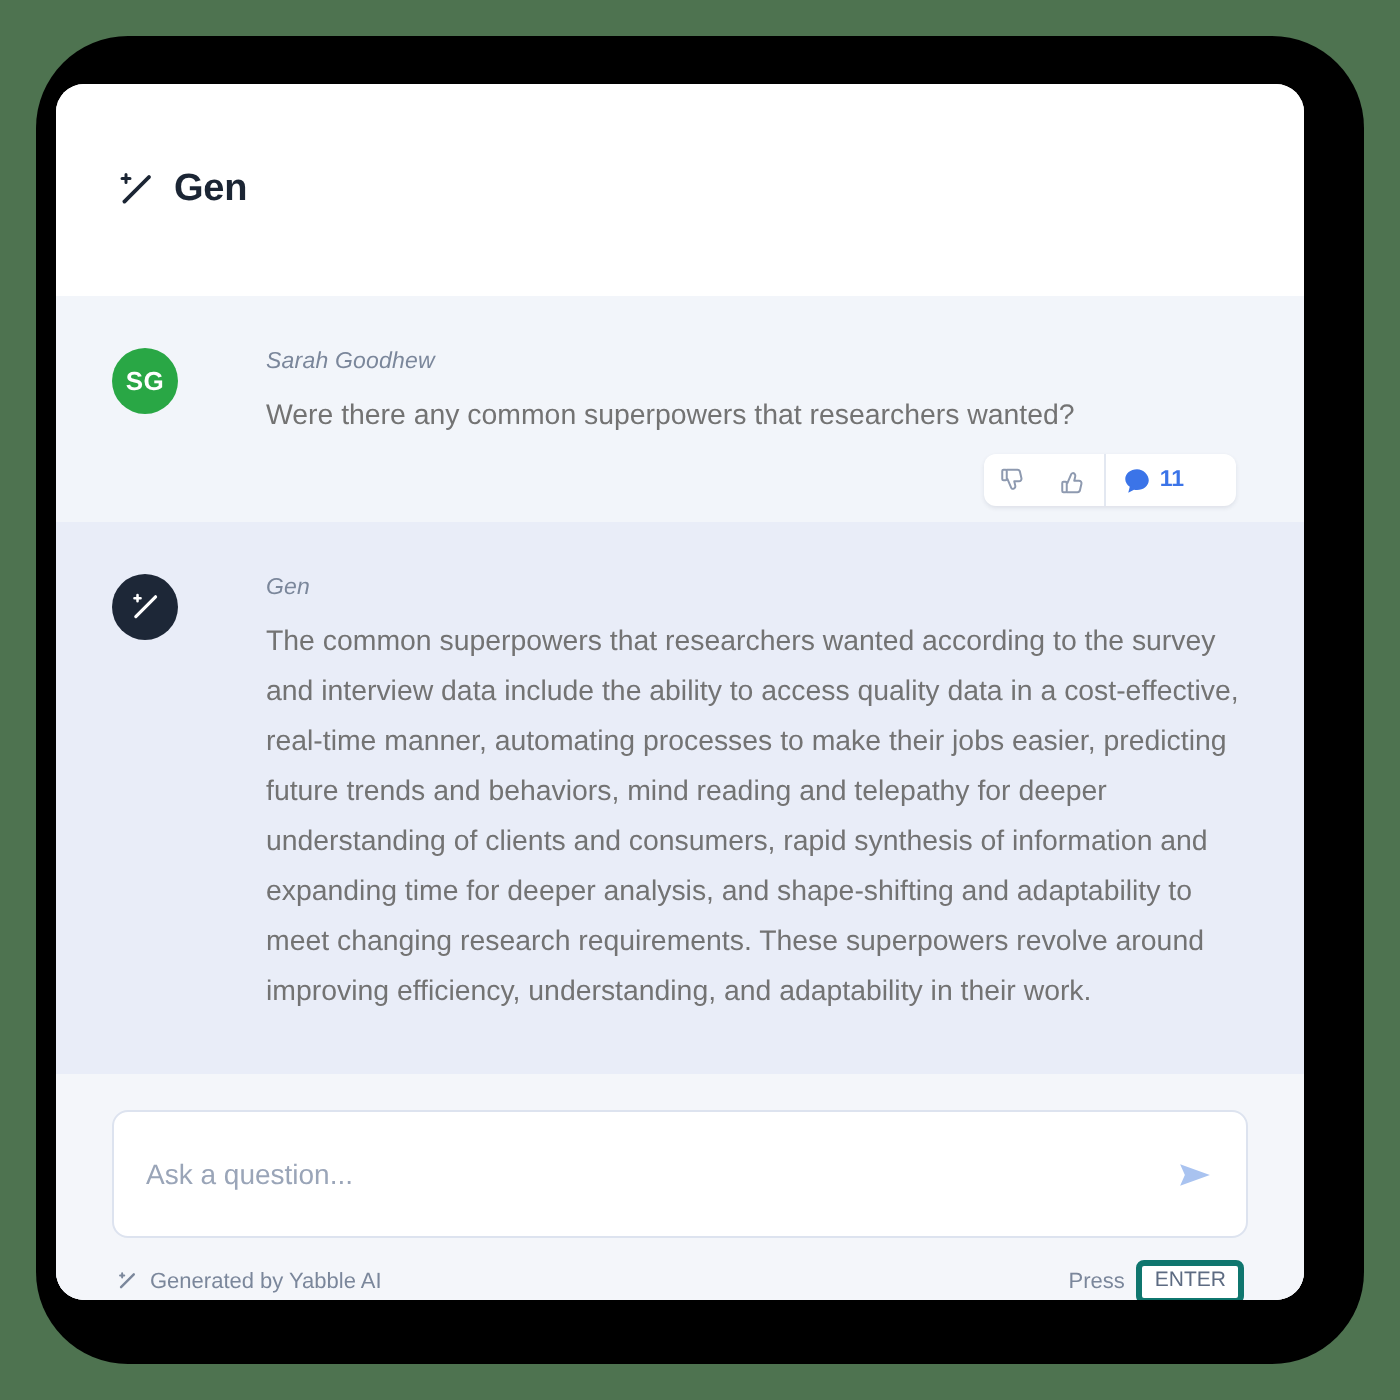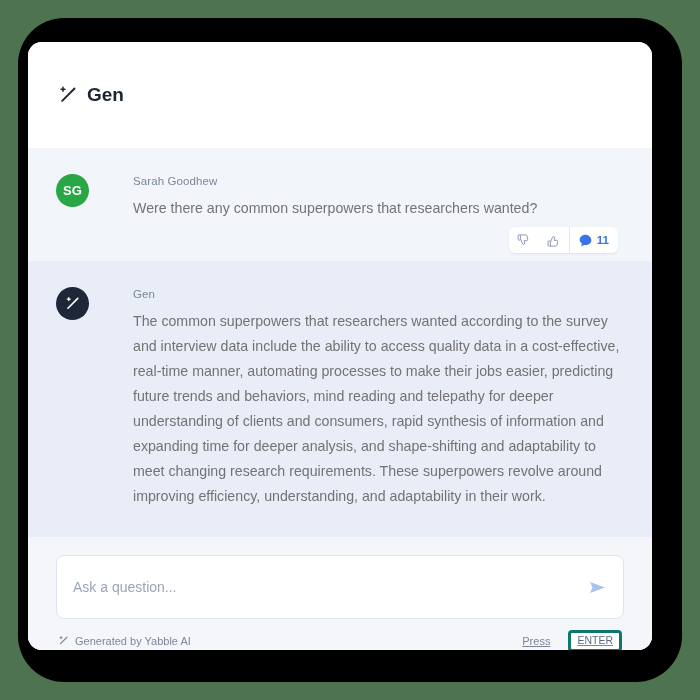--- a/index.html
+++ b/index.html
@@ -91,20 +91,21 @@
   }
   #gen-avatar { background: #1d2737; }
   .gen-avatar-icon { width: 17px; height: 17px; display: block; }
 
   .msg-body { flex: 1 1 auto; min-width: 0; padding-top: 1px; }
   .msg-author {
     font-size: 11.5px;
     color: #7b879b;
     margin-bottom: 9px;
     letter-spacing: 0.1px;
+    font-style: italic;
   }
   .msg-text {
     font-size: 14.2px;
     line-height: 25px;
     color: #737373;
   }
 
   
   #reactions-row {
     display: flex;
@@ -127,21 +128,21 @@
     justify-content: center;
     cursor: pointer;
     background: transparent;
     border: none;
   }
   .reaction-btn svg { width: 15px; height: 15px; display: block; }
   #comment-btn {
     display: flex;
     align-items: center;
     gap: 4px;
-    padding: 0 9px 0 8px;
+    padding: 0 26px 0 8px;
     border-left: 1px solid #e3e8f1;
     cursor: pointer;
   }
   #comment-btn svg { width: 15px; height: 15px; display: block; }
   #comment-count {
     font-size: 11.5px;
     font-weight: bold;
     color: #3b74e8;
   }
 
@@ -202,24 +203,23 @@
   .footer-icon {
     width: 11px;
     height: 11px;
     margin-right: 6px;
     display: block;
     flex: 0 0 auto;
   }
   #press-enter {
     display: flex;
     align-items: center;
-    gap: 18px;
+    gap: 6px;
     font-size: 11px;
     color: #7b879b;
-    text-decoration: underline;
   }
   #enter-key {
     border: 3px solid #0f766e;
     border-radius: 4px;
     padding: 2px 6px 3px 6px;
     font-size: 10.5px;
     color: #5d6b82;
     background: #ffffff;
     line-height: 1;
   }

